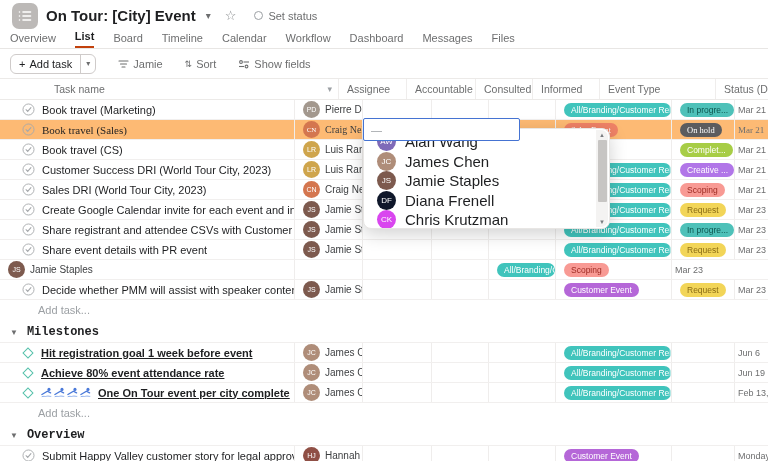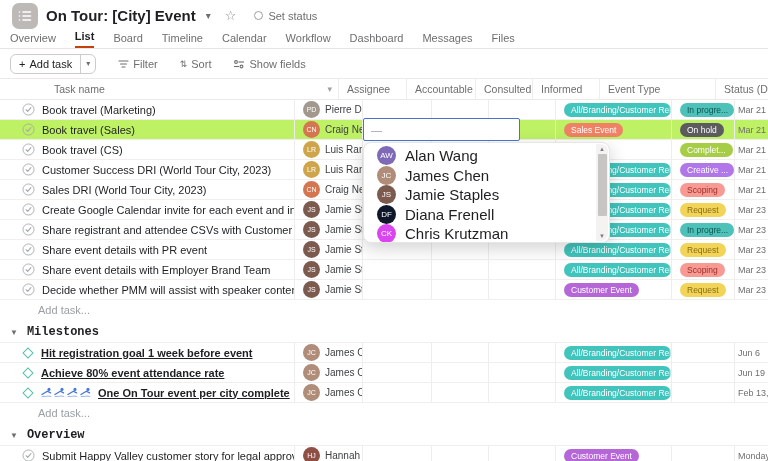--- a/index.html
+++ b/index.html
@@ -37,21 +37,21 @@
   .grid-row { display:grid; grid-template-columns:295px 68px 69px 57px 67px 116px 63px auto; }
   .thead { height:21px; border-bottom:1px solid #eceae8;padding-left:44px; }
   .thead .cell { font-size:10.5px; color:#6d6e6f; display:flex; align-items:center; }
   .cell { border-right:1px solid #efedec; padding-left:8px; overflow:hidden; white-space:nowrap; }
   .cell:last-child { border-right:none; }
   .cell.first { padding-left:10px; display:flex; align-items:center; justify-content:space-between; }
   .hdr-chev { color:#9ca0a4; font-size:9px; margin-right:6px; }
 
   .row { height:20px; border-bottom:1px solid #f1efee; }
   .row .cell { display:flex; align-items:center; }
-  .row.hl { background:#bef264; }
+  .row.hl { background:#fdba74;font-family:Liberation Serif, serif; }
   .task-cell { padding-left:22px !important; gap:7px; }
   .task-text { font-size:11px; }
   .task-text.b { font-weight:bold;text-decoration:underline; }
   .chk { flex:0 0 auto; display:flex; }
   .diamond { flex:0 0 auto; width:8px; height:8px; border:1.5px solid #56c1ab; transform:rotate(45deg); margin:0 2px; }
   .swims { display:flex; gap:2px; flex:0 0 auto; }
 
   .avatar { flex:0 0 auto; width:17px; height:17px; border-radius:50%; color:#fff; font-size:7px;
     display:flex; align-items:center; justify-content:center; margin-right:5px; }
   .aname { font-size:10px; color:#3c3e40; }
@@ -63,21 +63,21 @@
     border-bottom:1px solid #f1efee; margin-top:3px; }
   .section-header .tri { font-size:8px; color:#6d6e6f; }
   .section-header .sname { font-size:12px; font-weight:bold;font-family:Liberation Mono, monospace; }
   .addrow { height:19px; display:flex; align-items:center; padding-left:38px;
     color:#9ca0a4; font-size:11px; cursor:pointer; }
 
   
   .edit-cell { position:absolute; left:363px; top:118px; width:157px; height:23px;
     background:#fff; border:1px solid #4573d2; border-radius:2px;
     display:flex; align-items:center; padding-left:7px; font-size:11px; color:#9ca0a4; z-index:20; }
-  .dropdown { position:absolute; left:363px; top:142px; width:247px; height:101px;
+  .dropdown { position:absolute; left:363px; top:128px; width:247px; height:101px;
     background:#fff; border:1px solid #e8e6e4; border-radius:8px;
     box-shadow:0 5px 18px rgba(0,0,0,.18); z-index:19; overflow:hidden; padding-top:3px; }
   .dd-item { height:19.5px; display:flex; align-items:center; padding-left:13px; gap:9px; cursor:pointer; }
   .dd-avatar { width:19px; height:19px; border-radius:50%; color:#fff; font-size:8px;
     display:flex; align-items:center; justify-content:center; flex:0 0 auto; }
   .dd-name { font-size:15px; color:#1e1f21; }
   .dd-scroll { position:absolute; right:1px; top:1px; bottom:1px; width:12px; background:#f4f3f2;
     border-radius:0 7px 7px 0; display:flex; flex-direction:column; align-items:center; }
   .dd-scroll .arr { font-size:6px; color:#7a7d80; height:10px; line-height:10px; }
   .dd-thumb { width:9px; height:62px; background:#c7c5c3; border-radius:1px; }
@@ -131,21 +131,21 @@
       <span class="split">▾</span>
     </span>
     <span class="tool-btn">
       <svg width="11" height="10" viewBox="0 0 11 10">
         <g stroke="#6d6e6f" stroke-width="1.1" stroke-linecap="round">
           <line x1="1" y1="2" x2="10" y2="2"></line>
             <line x1="2.5" y1="5" x2="8.5" y2="5"></line>
             <line x1="4" y1="8" x2="7" y2="8"></line>
         </g>
       </svg>
-      <span>Filter</span>
+      <span>Jamie</span>
     </span>
     <span class="tool-btn">
       <span style="font-size:9px">⇅</span>
       <span>Sort</span>
     </span>
     <span class="tool-btn">
       <svg width="12" height="10" viewBox="0 0 12 10">
         <g stroke="#6d6e6f" stroke-width="1.1" fill="none">
           <circle cx="3" cy="3" r="1.4"></circle>
             <line x1="5.5" y1="3" x2="11" y2="3"></line>
@@ -378,29 +378,20 @@
         <div class="cell"></div>
         <div class="cell">
           <span class="pill" style="background: rgb(64, 196, 188); color: rgb(255, 255, 255);">All/Branding/Customer Rel...</span>
         </div>
         <div class="cell">
           <span class="pill" style="background: rgb(242, 213, 88); color: rgb(138, 108, 22);">Request</span>
         </div>
         <div class="cell due">Mar 23</div>
       </div>
       <div class="grid-row row">
-        <div class="cell task-cell">
-          <span class="chk">
-            <svg width="13" height="13" viewBox="0 0 16 16">
-              <circle cx="8" cy="8" r="6.8" fill="none" stroke="#a5a8ab" stroke-width="1.1"></circle>
-              <path d="M5 8.3l2 2 4-4.6" fill="none" stroke="#a5a8ab" stroke-width="1.3" stroke-linecap="round"></path>
-            </svg>
-          </span>
-          <span class="task-text">Share event details with Employer Brand Team</span>
-        </div>
         <div class="cell">
           <span class="avatar" style="background: rgb(125, 90, 78);">JS</span>
           <span class="aname">Jamie Staples</span>
         </div>
         <div class="cell"></div>
         <div class="cell"></div>
         <div class="cell"></div>
         <div class="cell">
           <span class="pill" style="background: rgb(64, 196, 188); color: rgb(255, 255, 255);">All/Branding/Customer Rel...</span>
         </div>

